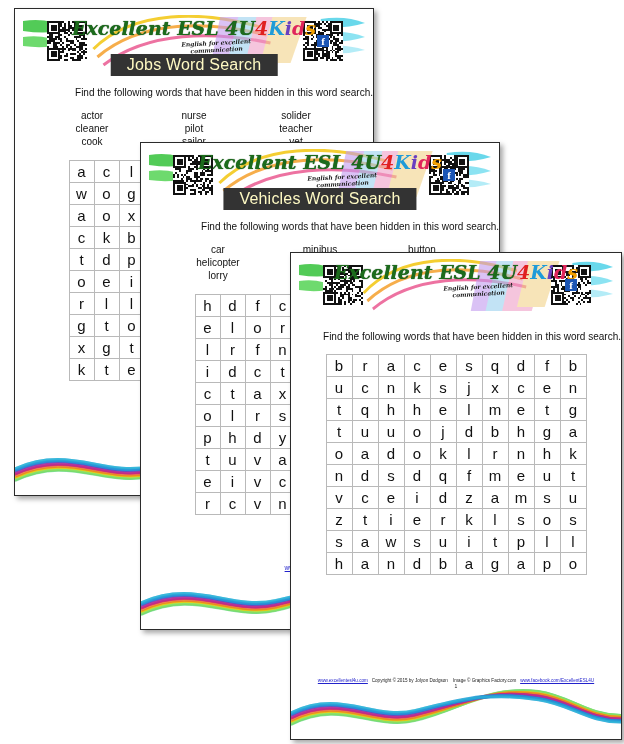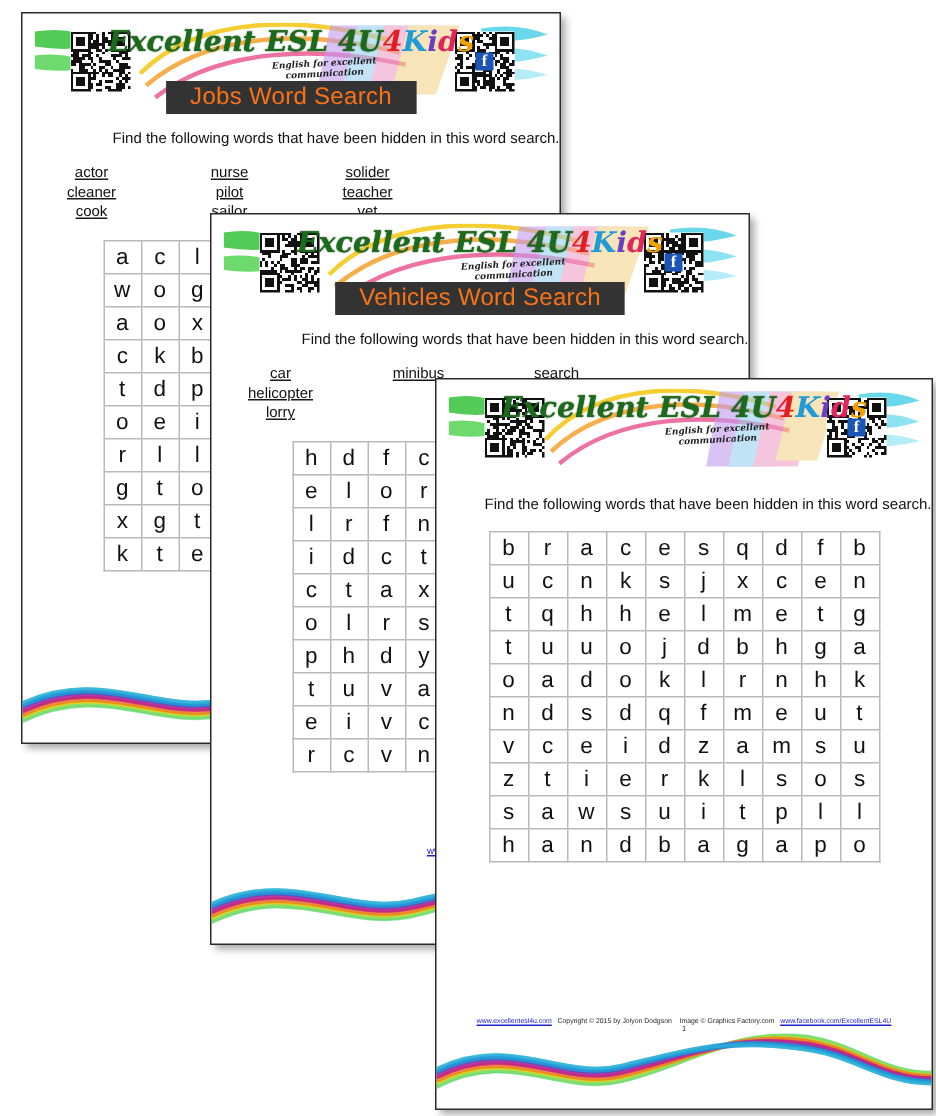--- a/index.html
+++ b/index.html
@@ -17,36 +17,36 @@
   .banner{position:relative;height:62px;margin:6px 8px 0 8px;overflow:hidden;}
   .banner svg{position:absolute;left:0;top:0;width:100%;height:100%;}
   .qr{position:absolute;top:6px;width:40px;height:40px;background:#fff;}
   .qr.left{left:24px;}
   .qr.right{right:22px;}
   .fb{position:absolute;width:12px;height:12px;background:#1b55b5;
       left:50%;top:50%;transform:translate(-50%,-50%);
       color:#fff;font-size:11px;font-weight:bold;line-height:12px;text-align:center;
       font-family:"Liberation Serif",serif;}
   .title-bar{position:absolute;left:50%;transform:translateX(-50%);
-             bottom:1px;background:#333;color:#f97316;text-align:center;
+             bottom:1px;background:#333;color:#fef9c3;text-align:center;
              padding:2px 16px;font-size:16px;letter-spacing:.2px;white-space:nowrap;}
   .logo-word{position:absolute;left:50%;transform:translateX(-50%);top:2px;
              white-space:nowrap;}
   .logo-main{font-family:"DejaVu Serif",serif;font-style:italic;font-weight:bold;
              font-size:19px;color:#1c6b1c;text-shadow:0 0 1px #0a3d0a;margin-top:46px;}
   .logo-kids{font-family:"DejaVu Serif",serif;font-style:italic;font-weight:bold;
              font-size:19px;}
   .logo-tag{position:absolute;left:50%;top:24px;white-space:nowrap;
             font-family:"DejaVu Serif",serif;font-style:italic;font-weight:bold;
             font-size:6px;color:#222;line-height:7px;text-align:center;
             transform:translateX(-18%) rotate(-3deg);}
 
   
   .instruction{text-align:right;font-size:10px;margin:10px 0 0 0;color:#111;}
-  .wordlist{display:flex;margin-top:11px;gap:0;text-decoration:underline;}
+  .wordlist{display:flex;justify-content:center;margin-top:11px;gap:10px;}
   .wordcol{width:92px;text-align:center;font-size:10px;line-height:13px;color:#111;}
 
   
   .gridwrap{display:flex;justify-content:center;margin-top:12px;}
   table.grid{border-collapse:collapse;background:#fff;
              border:1px solid #8c8c8c;border-radius:7px;}
   table.grid td{border:1px solid #b9b9b9;text-align:center;
                 font-size:15px;color:#111;padding:0;}
   #sheet-clothes table.grid td{width:25px;height:21px;}
   #sheet-jobs    table.grid td,
@@ -1327,21 +1327,21 @@
     <div class="wordlist">
       <div class="wordcol">
         <div>car</div>
         <div>helicopter</div>
         <div>lorry</div>
       </div>
       <div class="wordcol">
         <div>minibus</div>
       </div>
       <div class="wordcol">
-        <div>search</div>
+        <div>button</div>
       </div>
     </div>
     <div class="gridwrap">
       <table class="grid">
         <tbody>
           <tr>
             <td>h</td>
             <td>d</td>
             <td>f</td>
             <td>c</td>

